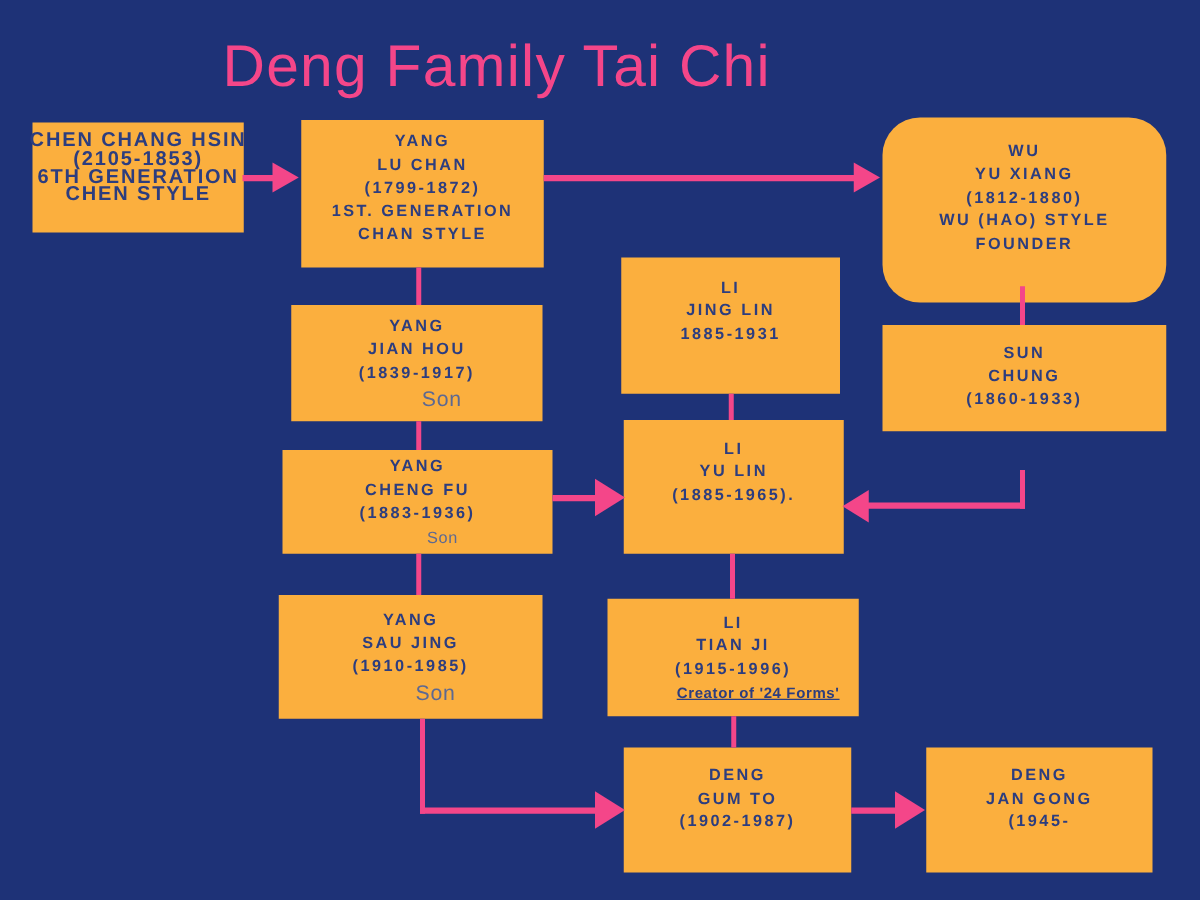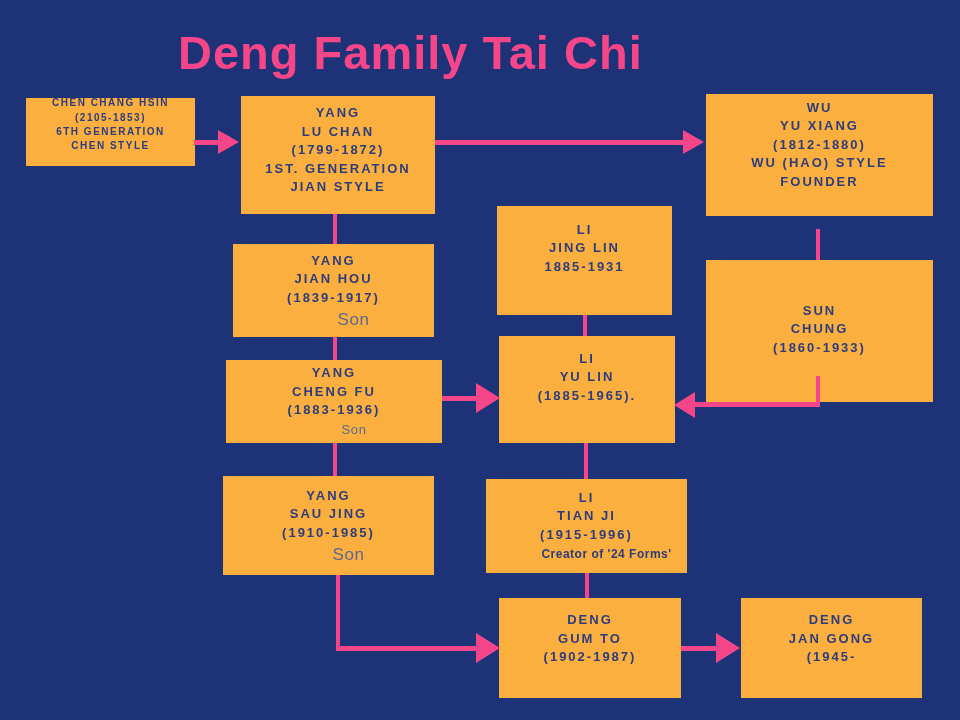--- a/index.html
+++ b/index.html
@@ -6,44 +6,44 @@
   body{
     width:960px;height:720px;
     background:#1e3277;
     font-family:"Liberation Sans", sans-serif;
     position:relative;overflow:hidden;
   }
   #canvas{position:absolute;left:0;top:0;width:960px;height:720px;}
 
   .title{
     position:absolute;left:178px;top:25px;
-    font-size:47px;font-weight:bold;color:#f44689;
+    font-size:47px;font-weight:normal;color:#f44689;
     letter-spacing:1px;white-space:nowrap;
   }
 
   .node{
     position:absolute;background:#fbaf3e;
     display:flex;flex-direction:column;justify-content:center;align-items:center;
     text-align:center;color:#2c3d7f;font-weight:bold;
     font-size:13px;line-height:18.5px;letter-spacing:2px;
     box-sizing:border-box;
   }
   .node .nl{white-space:nowrap;}
 
   .note{font-weight:normal;color:#5d6992;font-size:17px;letter-spacing:0.6px;margin-top:4px;margin-left:40px;}
   .note.small{font-size:13px;margin-top:1px;}
-  .note.creator{font-weight:bold;color:#2c3d7f;font-size:12px;letter-spacing:0.5px;margin-top:1px;}
+  .note.creator{font-weight:bold;color:#2c3d7f;font-size:12px;letter-spacing:0.5px;margin-top:1px;text-decoration:underline;}
 
   
-  .n-chen         {left:26px;  top:98px;  width:169px; height:68px;  font-size:10px;line-height:14.4px;letter-spacing:1.5px;padding-bottom:14px;}
+  .n-chen         {left:26px;  top:98px;  width:169px; height:88px;  font-size:16px;line-height:14.4px;letter-spacing:1.5px;padding-bottom:14px;}
   .n-yanglucan    {left:241px; top:96px;  width:194px; height:118px; padding-bottom:9px;}
-  .n-wu           {left:706px; top:94px;  width:227px; height:122px; padding-bottom:20px;}
+  .n-wu           {left:706px; top:94px;  width:227px; height:148px; padding-bottom:20px;border-radius:30px;}
   .n-jianhou      {left:233px; top:244px; width:201px; height:93px;}
   .n-lijinglin    {left:497px; top:206px; width:175px; height:109px; padding-bottom:24px;}
-  .n-sun          {left:706px; top:260px; width:227px; height:142px; padding-bottom:3px;align-items:center;}
+  .n-sun          {left:706px; top:260px; width:227px; height:85px; padding-bottom:3px;align-items:center;}
   .n-chengfu      {left:226px; top:360px; width:216px; height:83px;}
   .n-liyulin      {left:499px; top:336px; width:176px; height:107px; padding-bottom:24px;}
   .n-sauchung     {left:223px; top:476px; width:211px; height:99px;}
   .n-litianji     {left:486px; top:479px; width:201px; height:94px;}
   .n-denggumto    {left:499px; top:598px; width:182px; height:100px; padding-bottom:18px;}
   .n-dengjangong  {left:741px; top:598px; width:181px; height:100px; padding-bottom:18px;}
 
   
   .line{position:absolute;background:#f44689;}
   .arrow-r{position:absolute;width:0;height:0;
@@ -66,21 +66,21 @@
     <div class="nl">(2105-1853)</div>
     <div class="nl">6TH GENERATION</div>
     <div class="nl">CHEN STYLE</div>
   </div>
 
   <div class="node n-yanglucan">
     <div class="nl">YANG</div>
     <div class="nl">LU CHAN</div>
     <div class="nl">(1799-1872)</div>
     <div class="nl">1ST. GENERATION</div>
-    <div class="nl">JIAN STYLE</div>
+    <div class="nl">CHAN STYLE</div>
   </div>
 
   <div class="node n-wu">
     <div class="nl">WU</div>
     <div class="nl">YU XIANG</div>
     <div class="nl">(1812-1880)</div>
     <div class="nl">WU (HAO) STYLE</div>
     <div class="nl">FOUNDER</div>
   </div>
 

